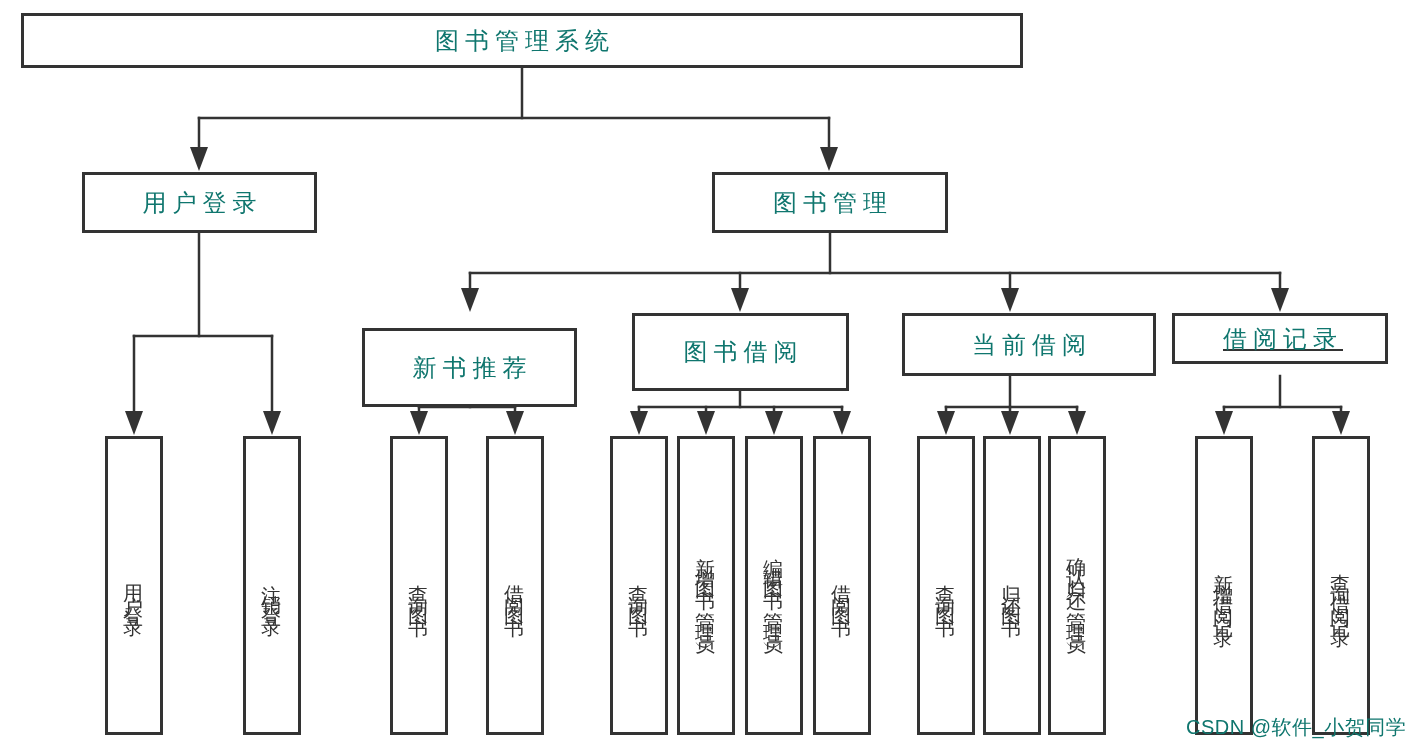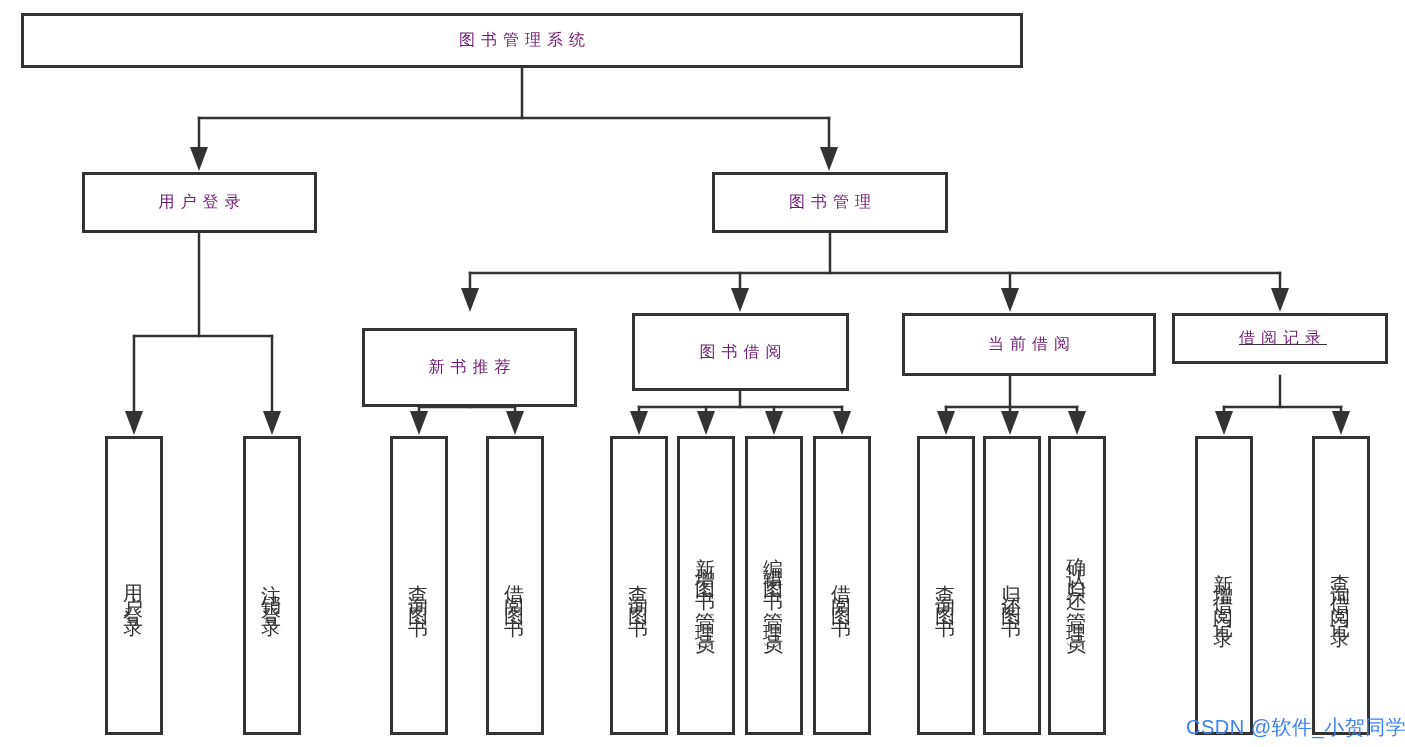--- a/index.html
+++ b/index.html
@@ -28,42 +28,42 @@
     box-sizing: border-box;
     background: #ffffff;
     border: 3px solid #333333;
     display: flex;
     align-items: center;
     justify-content: center;
     color: #333333;
     z-index: 2;
   }
   .h-label {
-    font-size: 16px;
+    font-size: 24px;
     letter-spacing: 6px;
     margin-right: -6px;
     white-space: nowrap;
-    color: #701a75;
+    color: #0f766e;
   }
   .v-label {
     writing-mode: vertical-rl;
     text-orientation: mixed;
     font-size: 20px;
     letter-spacing: 11px;
     margin-bottom: -11px;
     white-space: nowrap;
     color: #333333;
   }
   .watermark {
     position: absolute;
     left: 1186px;
     top: 714px;
     width: 212px;
     font-size: 20px;
-    color: #3b82f6;
+    color: #0f766e;
     white-space: nowrap;
     z-index: 3;
     letter-spacing: 0.5px;
   }
 </style>
 </head>
 <body>
 
 <div id="stage">
 

